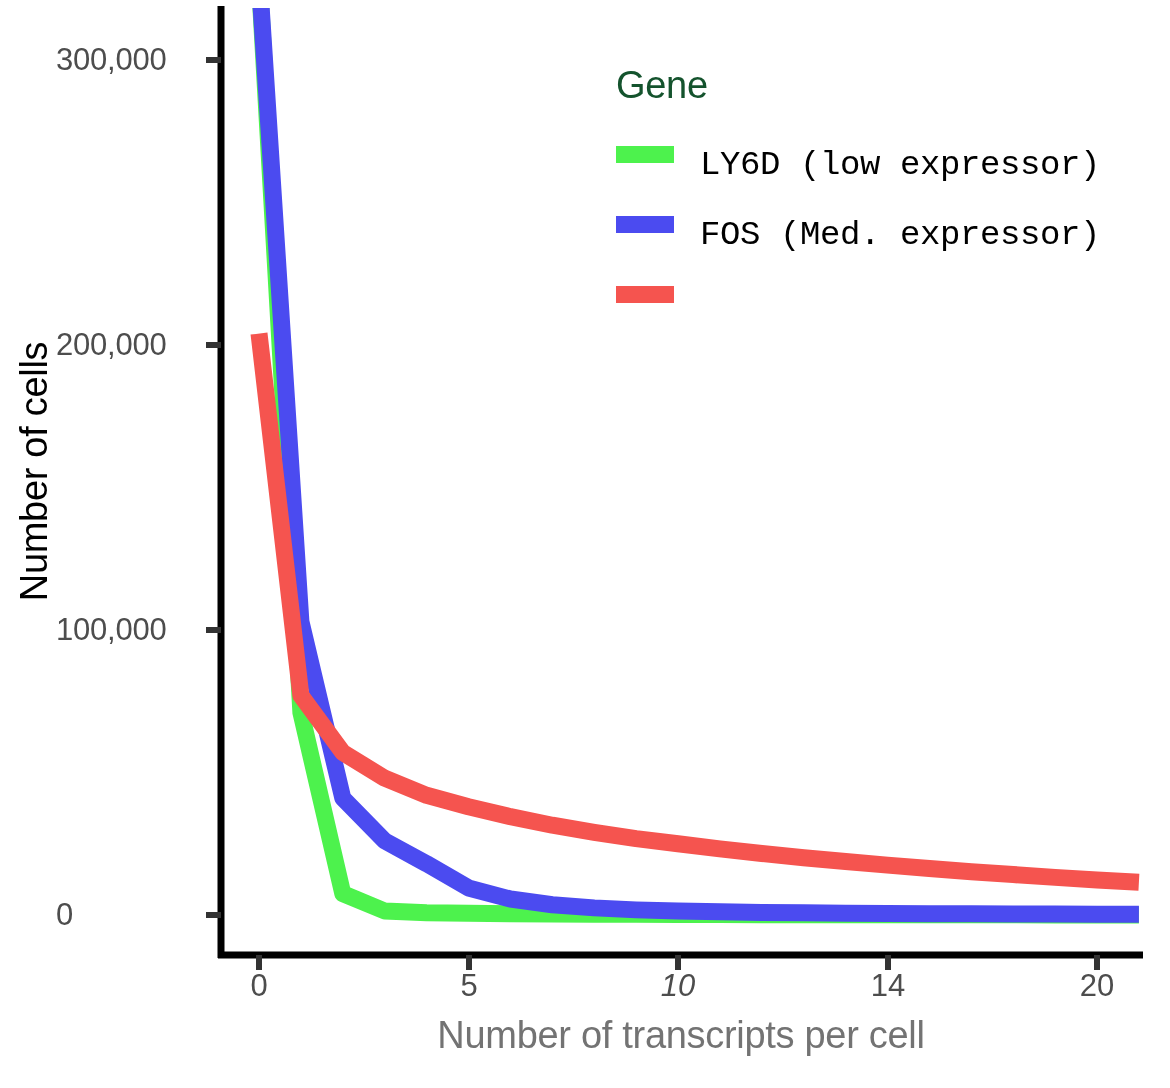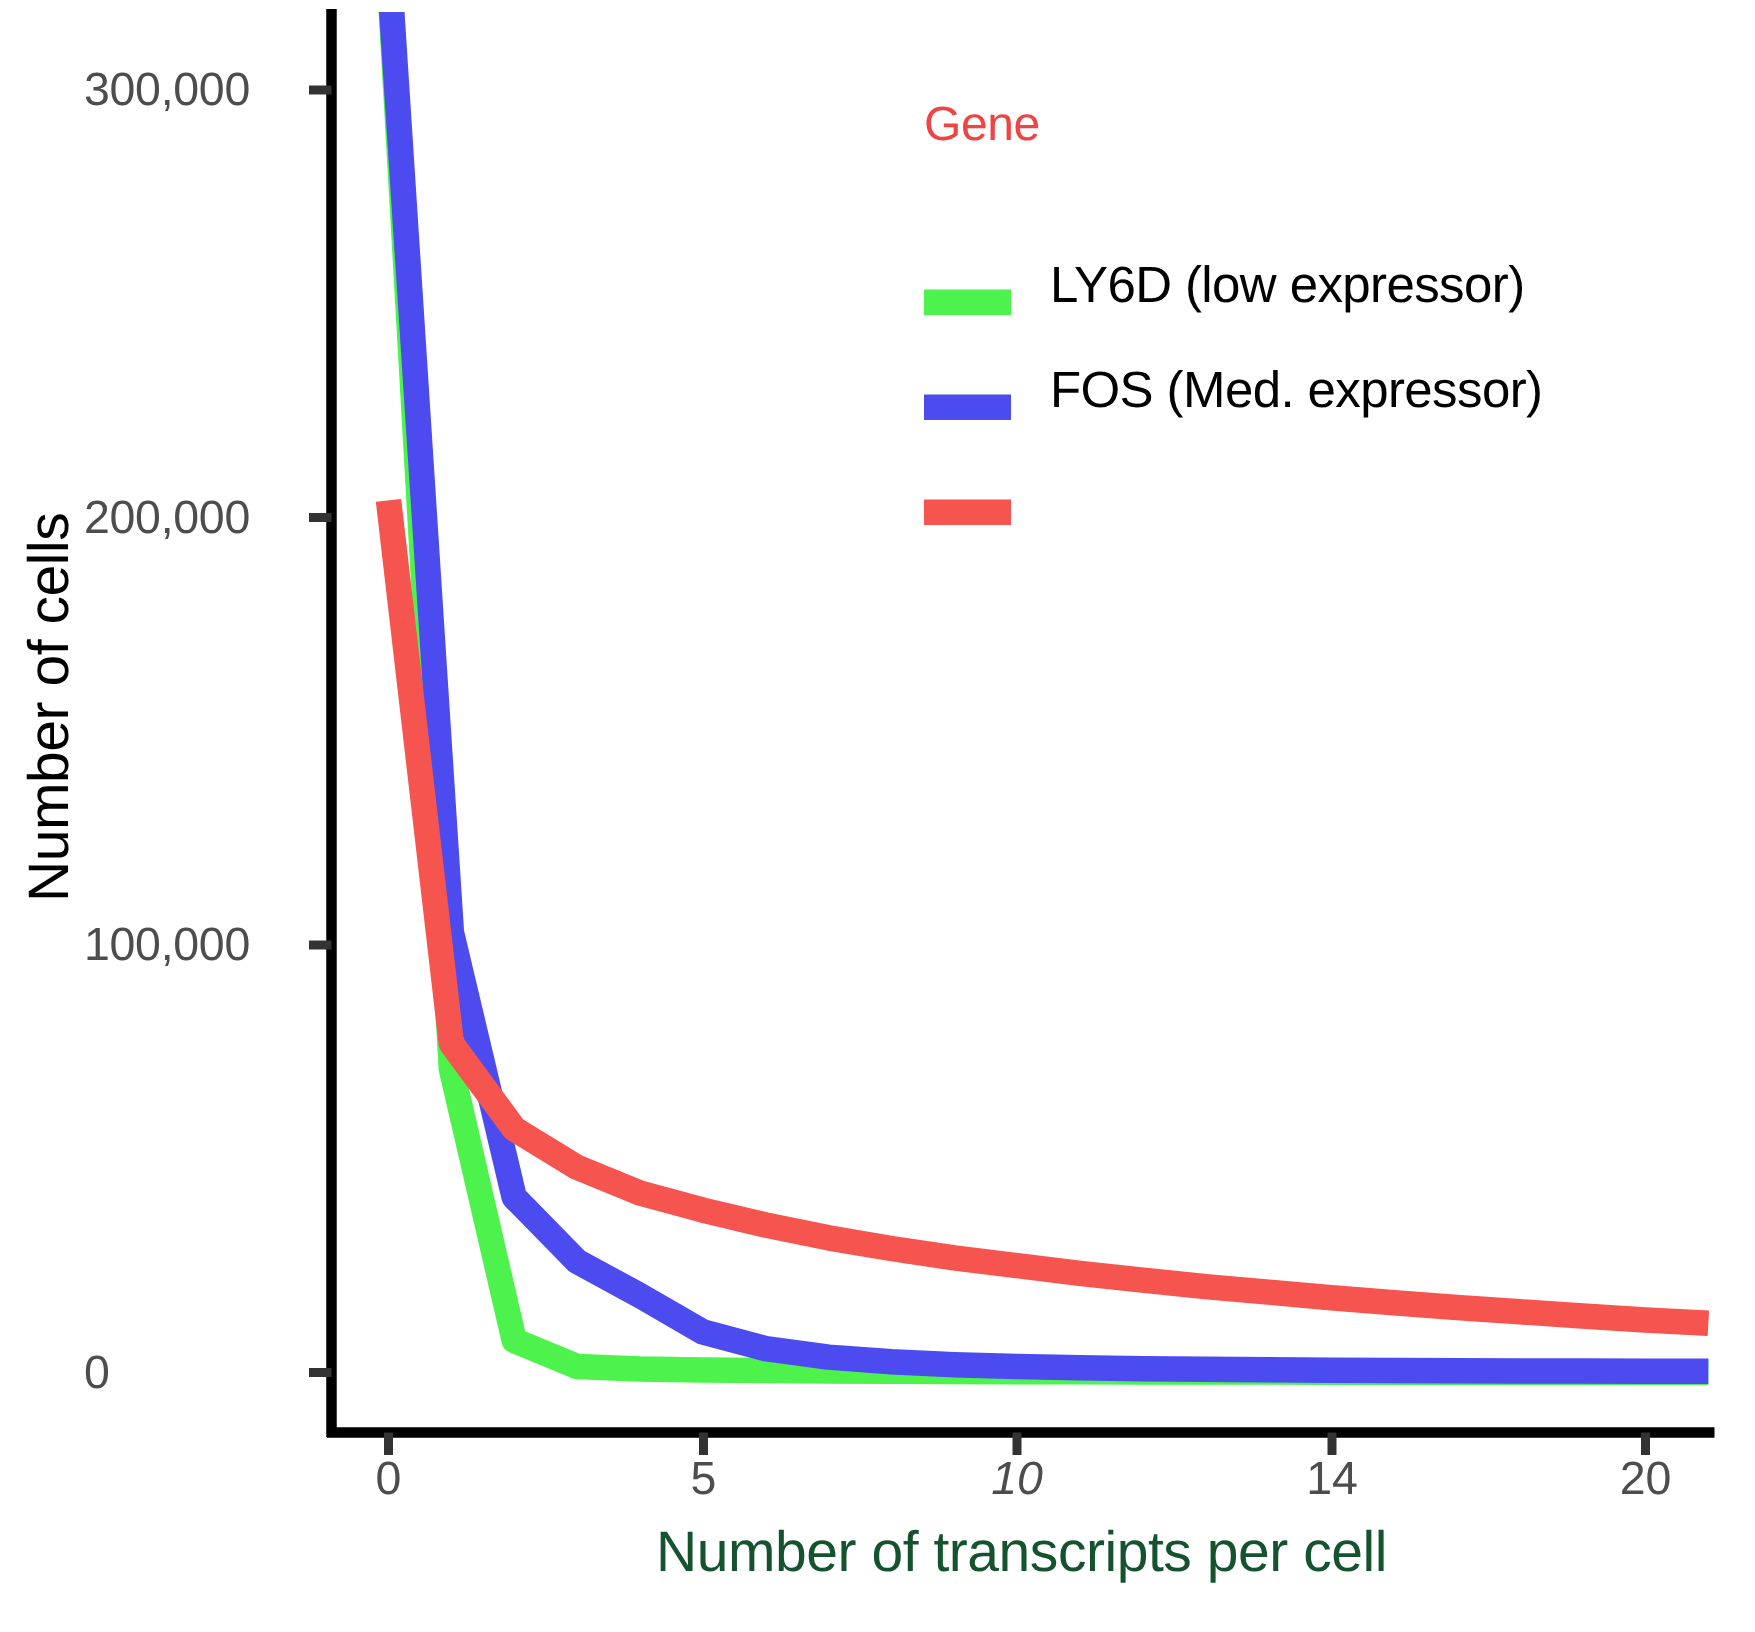--- a/index.html
+++ b/index.html
@@ -32,21 +32,21 @@
     white-space: nowrap;
     letter-spacing: -0.3px;
   }
   .axis-title-x {
     position: absolute;
     left: 221px;
     top: 1014px;
     width: 920px;
     text-align: center;
     font-size: 38px;
-    color: #14532d;
+    color: #737373;
     white-space: nowrap;
     letter-spacing: -0.3px;
   }
   
   .ytick-label {
     position: absolute;
     right: 0;
     width: 100%;
     text-align: left;
     font-size: 31px;
@@ -75,30 +75,31 @@
     top: 0;
   }
   
   #legend {
     position: absolute;
     left: 616px;
     top: 66px;
     width: 510px;
   }
   #legend-title {
-    font-size: 32px;
-    color: #ef4444;
+    font-size: 38px;
+    color: #14532d;
     margin: 0 0 42px 0;
     line-height: 1;
     letter-spacing: -0.3px;
   }
   .legend-row {
     display: flex;
-    align-items: flex-end;
+    align-items: flex-start;
     height: 70px;
+    font-family: Liberation Mono, monospace;
   }
   .legend-key {
     width: 58px;
     height: 17px;
     margin-right: 26px;
     flex: 0 0 auto;
   }
   .legend-label {
     font-size: 34px;
     color: #000000;

